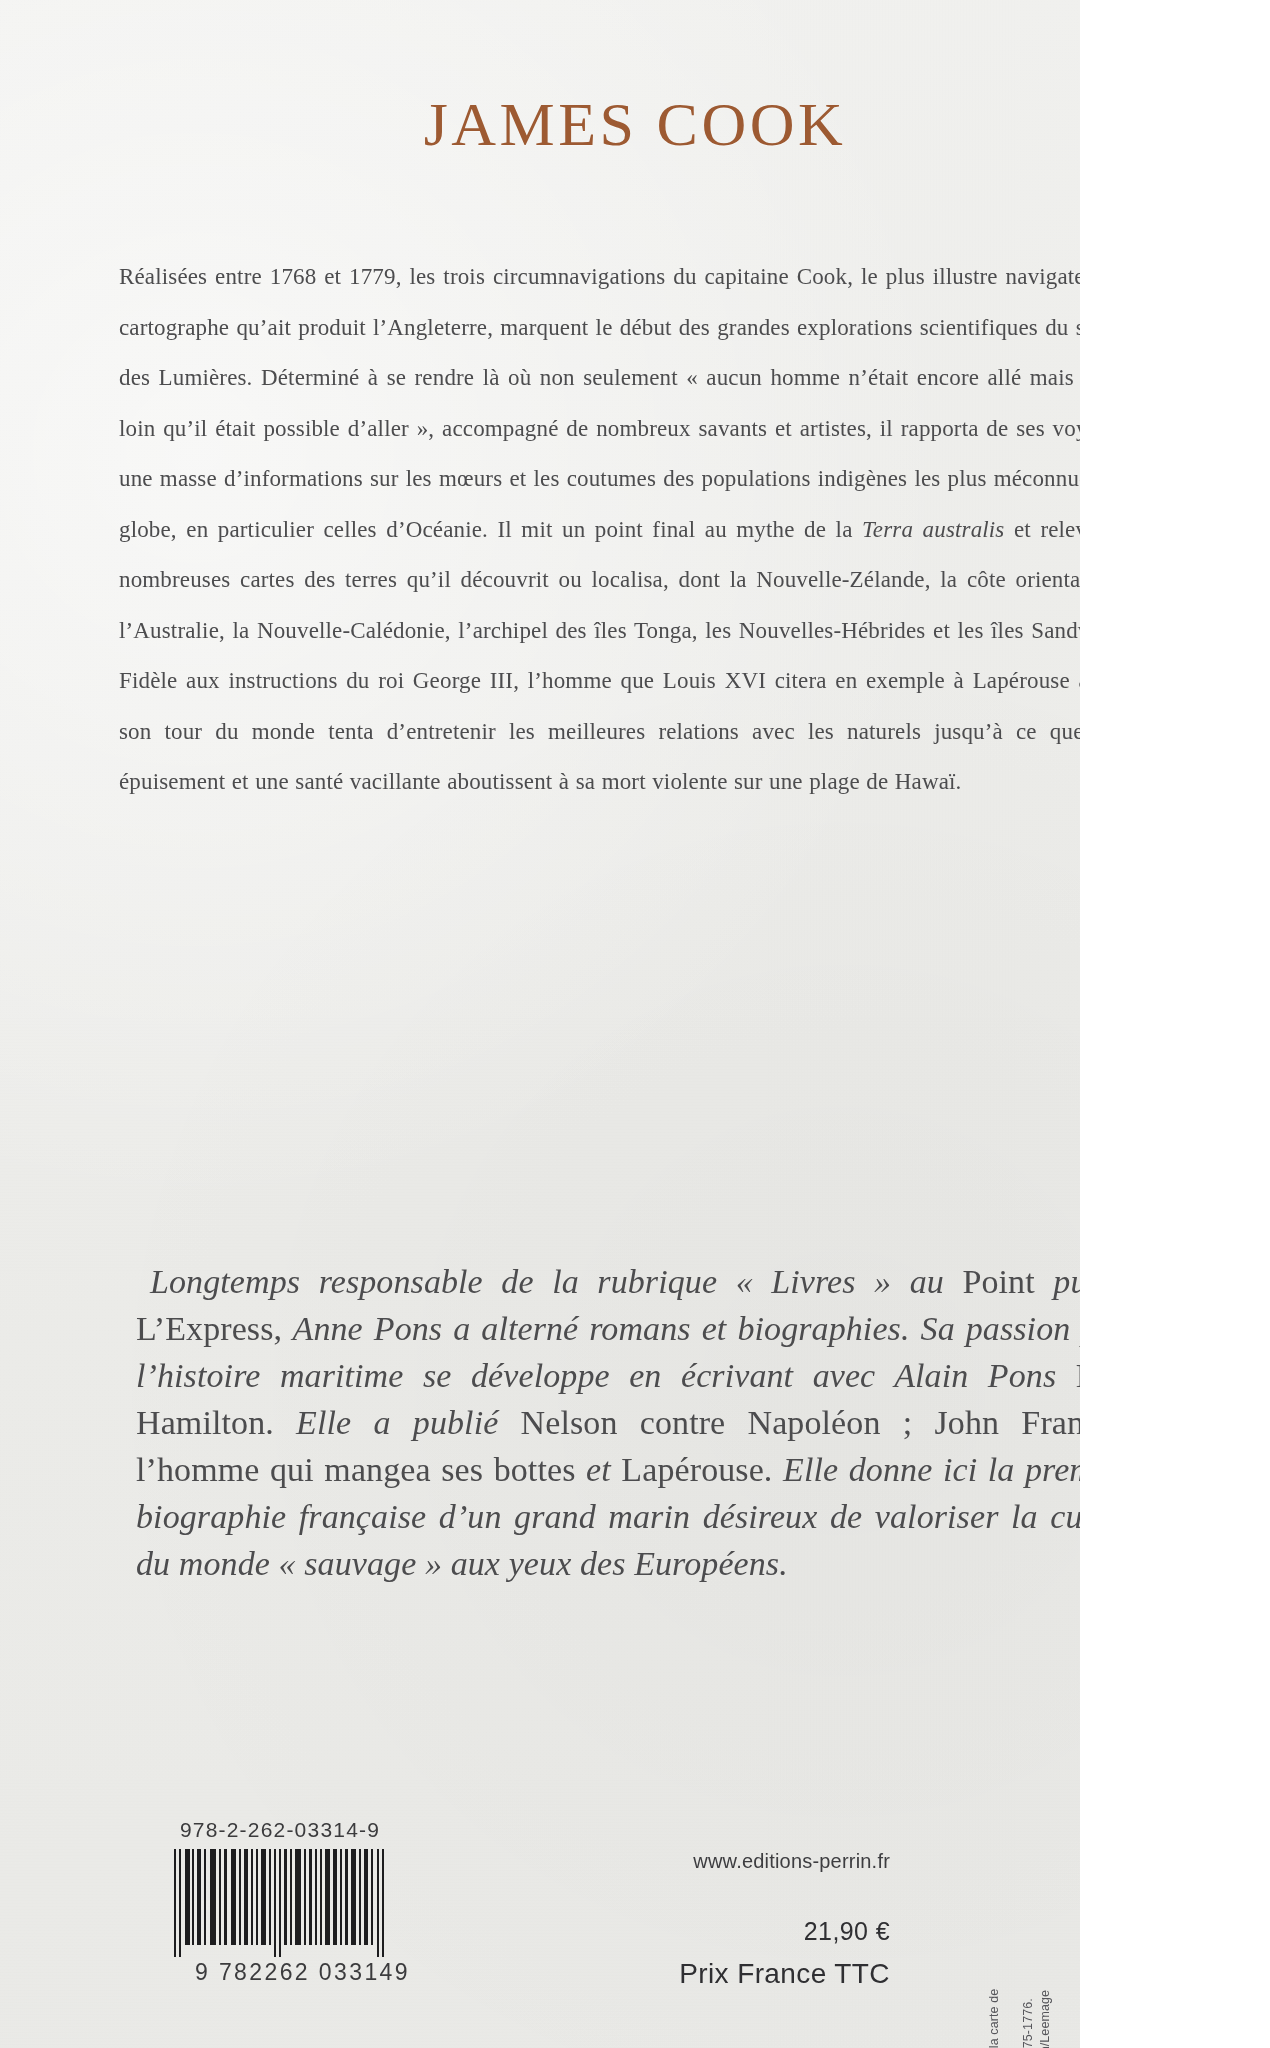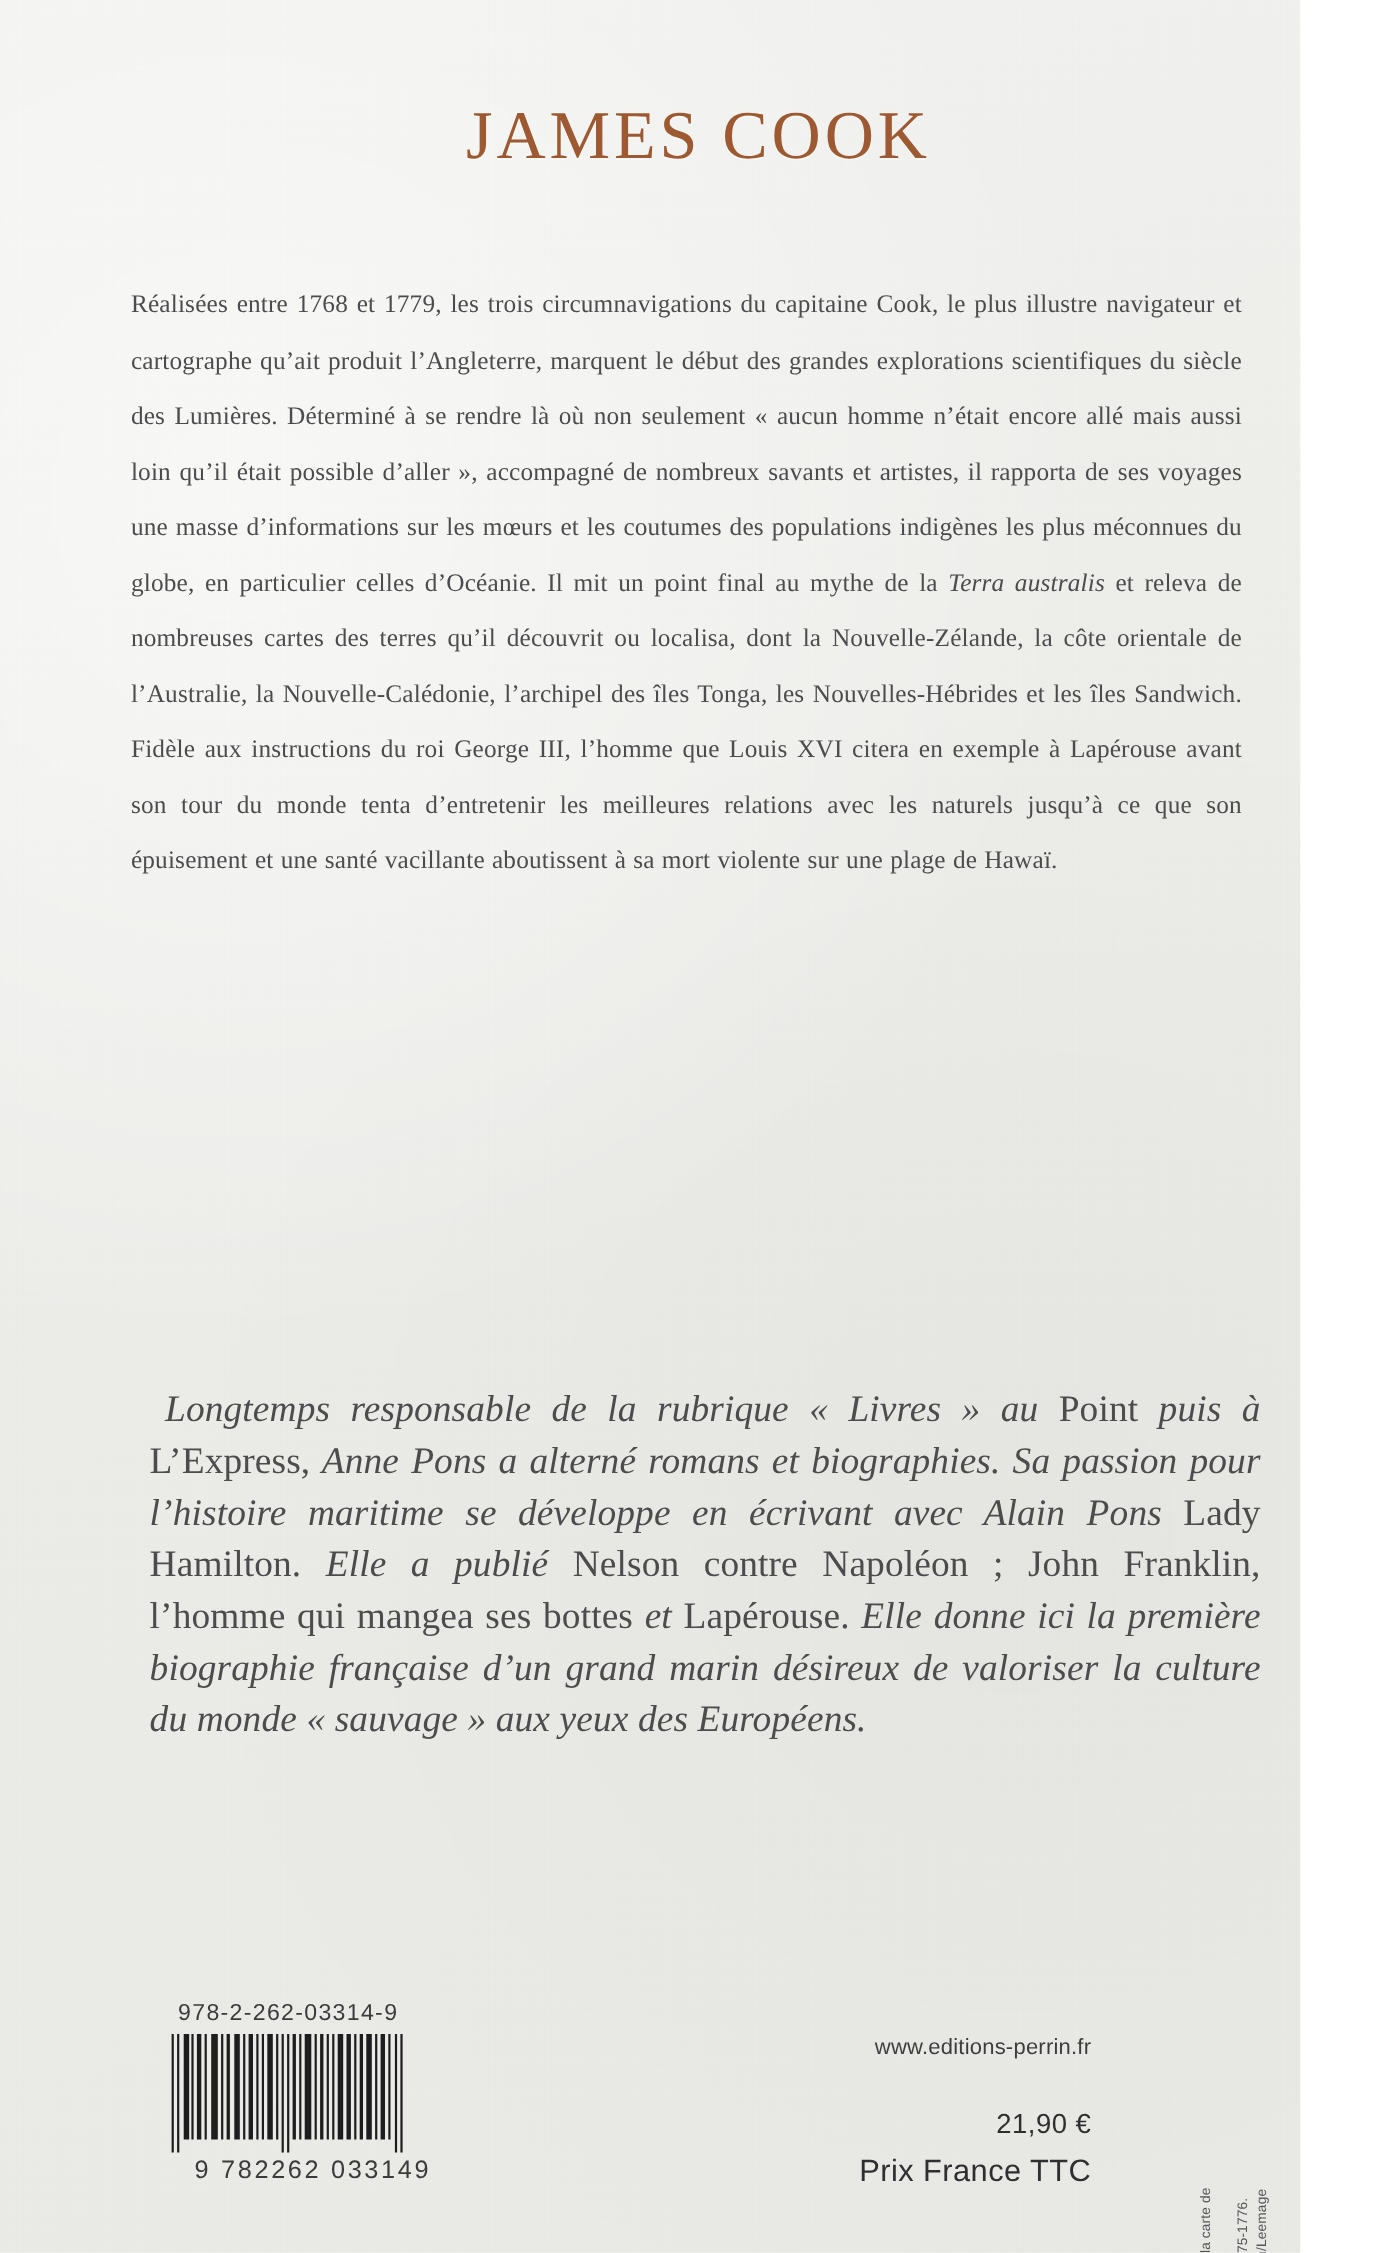--- a/index.html
+++ b/index.html
@@ -5,21 +5,21 @@
   * { box-sizing: border-box; margin: 0; padding: 0; }
 
   html, body {
     width: 1270px;
     height: 2048px;
     background: #ffffff;
   }
 
   .cover {
     position: relative;
-    width: 1182px;
+    width: 1080px;
     height: 2048px;
     background: #eeeeec;
     background-image:
       radial-gradient(circle at 18% 22%, rgba(255,255,255,0.55) 0%, rgba(255,255,255,0) 42%),
       radial-gradient(circle at 78% 68%, rgba(0,0,0,0.022) 0%, rgba(0,0,0,0) 48%),
       linear-gradient(160deg, #f2f2f0 0%, #ebebe8 55%, #e9e9e6 100%);
     overflow: hidden;
     font-family: "Liberation Serif", "DejaVu Serif", serif;
     -webkit-font-smoothing: antialiased;
   }
@@ -102,21 +102,21 @@
     color: #55555a;
     text-align: left;
     white-space: normal;
     letter-spacing: 0.1px;
   }
   .photo-credit .pc-line { display: block; }
 
   
   .bottom-left {
     position: absolute;
-    left: 132px;
+    left: 150px;
     bottom: 62px;
     width: 260px;
   }
   .isbn-text {
     font-family: "Liberation Sans", "DejaVu Sans", sans-serif;
     font-size: 21px;
     letter-spacing: 1.2px;
     color: #3b3b3d;
     text-align: center;
     margin-bottom: 7px;

